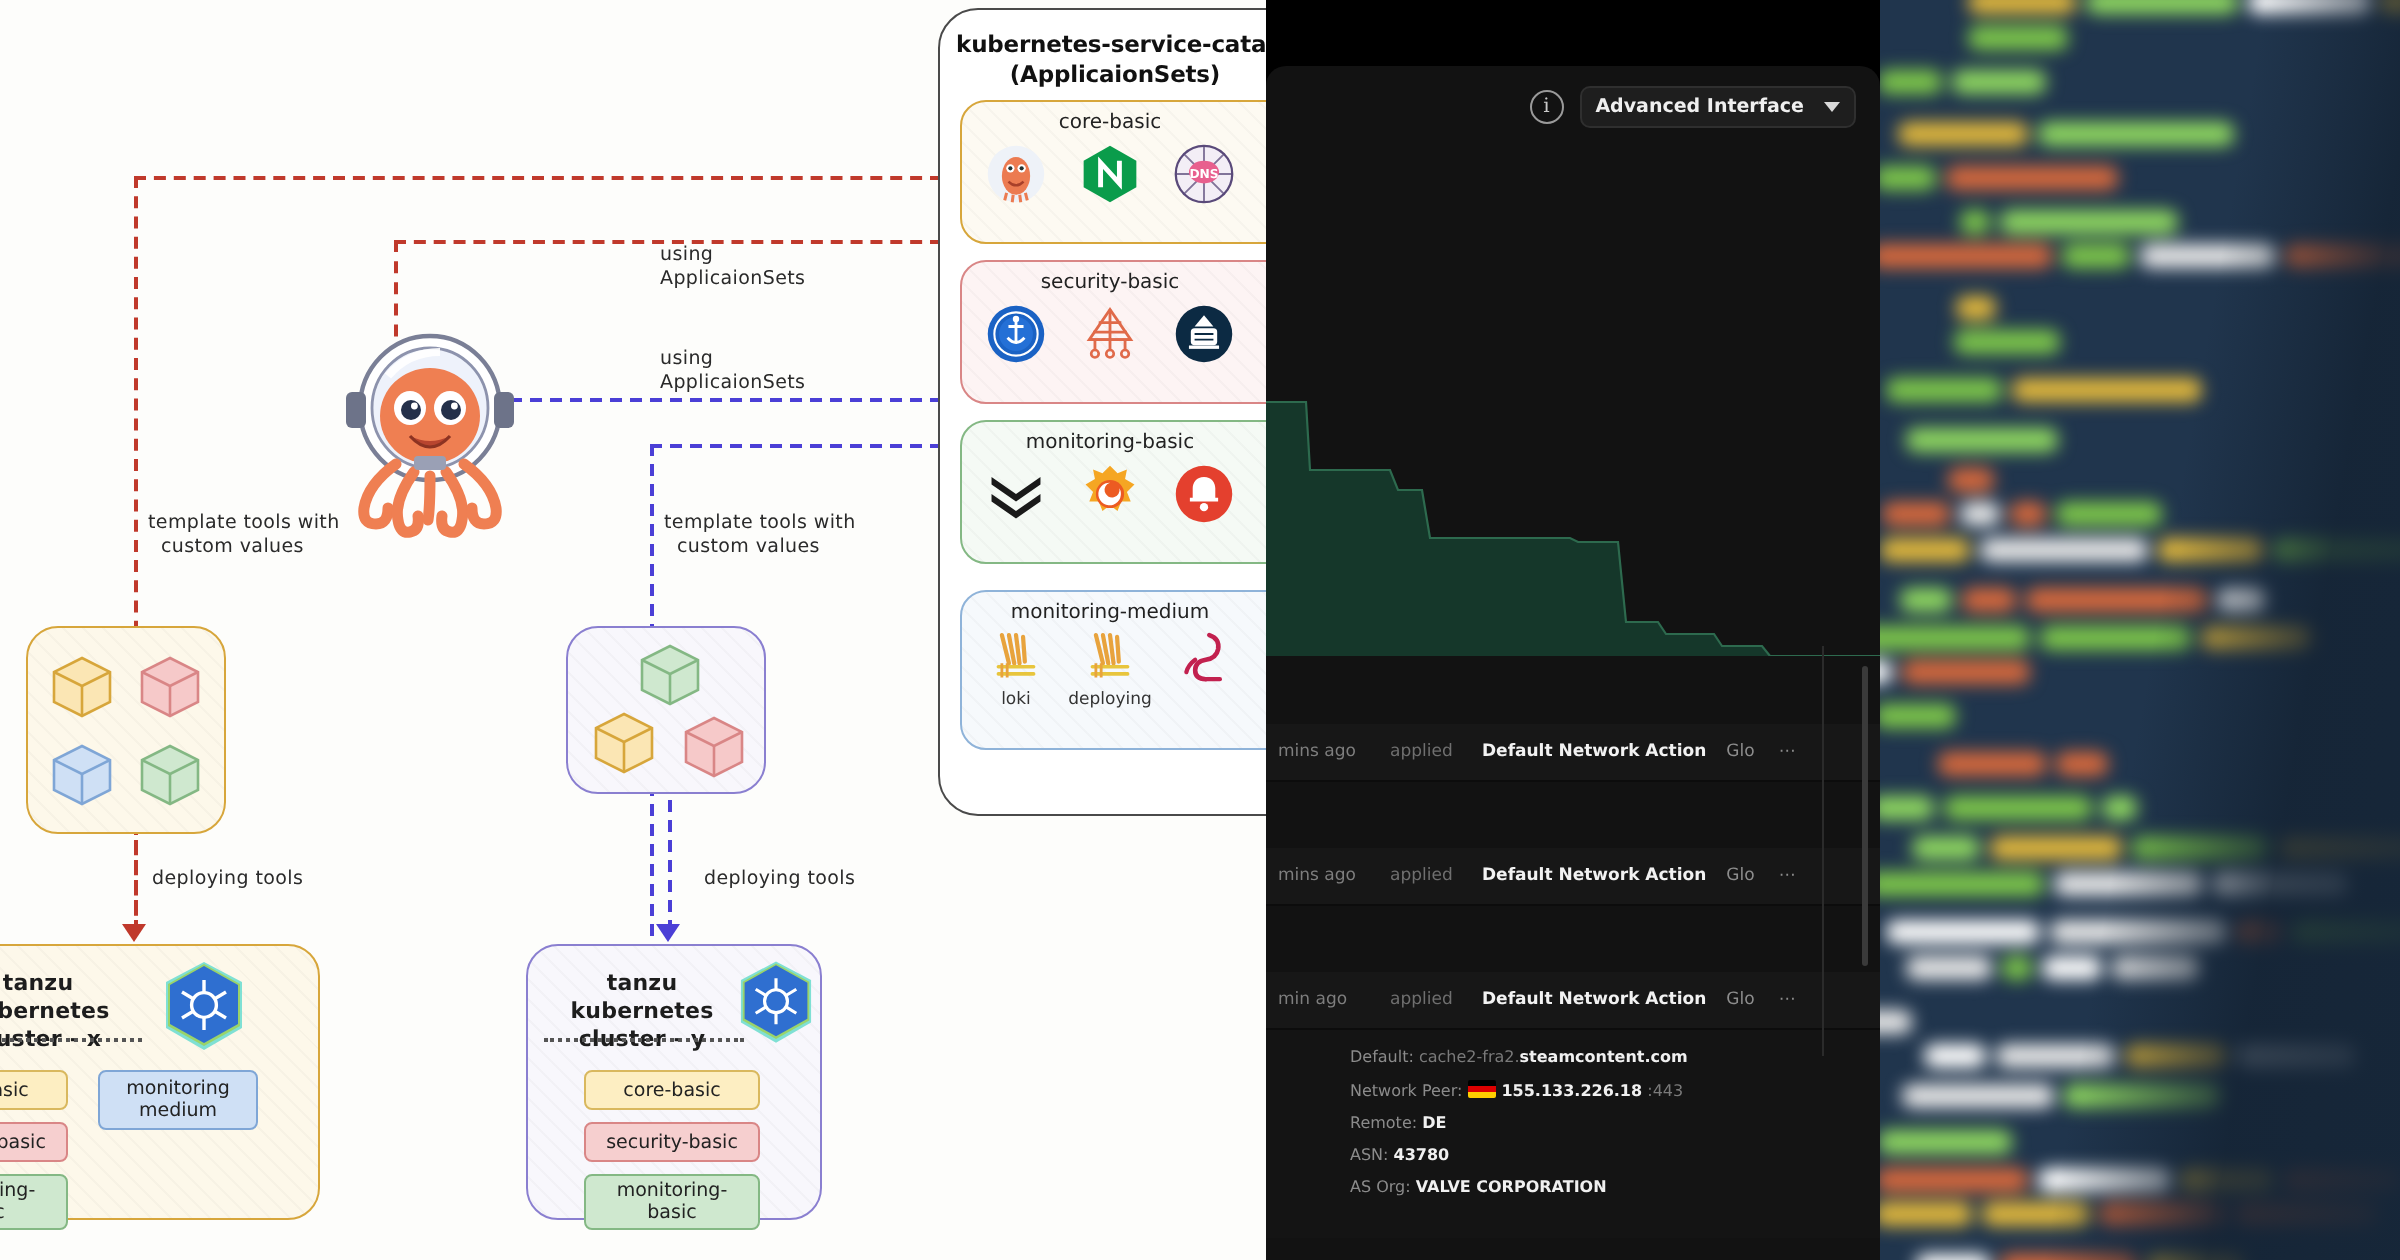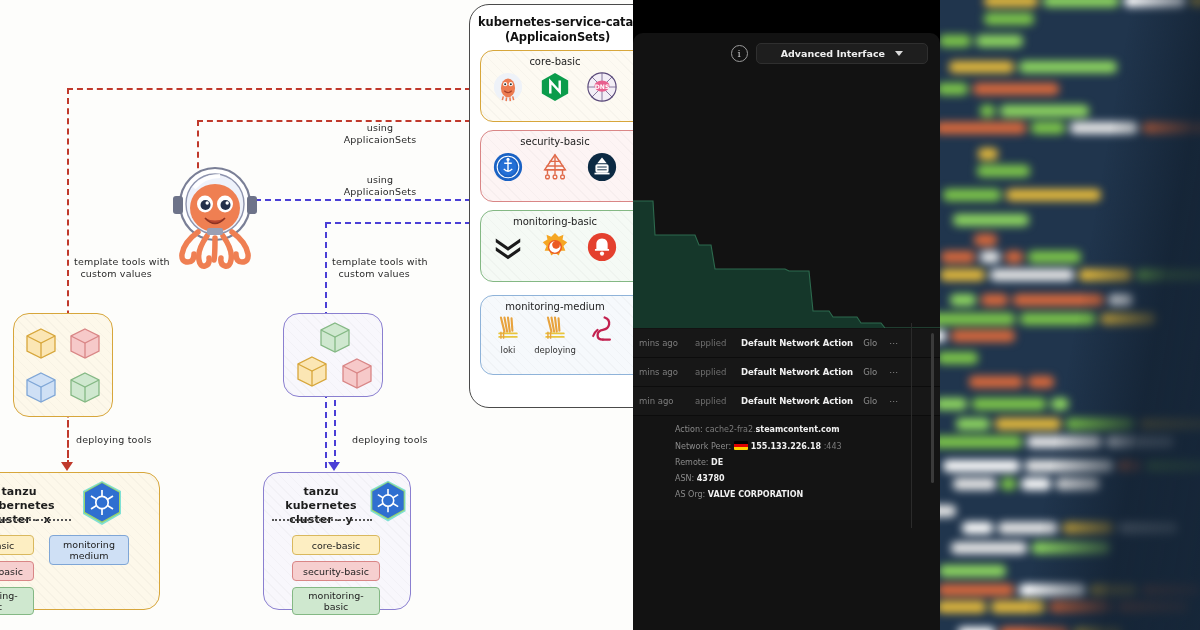--- a/index.html
+++ b/index.html
@@ -11,21 +11,21 @@
   .stage { position: relative; width: 1200px; height: 630px; overflow: hidden; }
 
   
   .panel-diagram {
     position: absolute; left: 0; top: 0; width: 633px; height: 630px;
     background: #fdfdfb; overflow: hidden;
   }
   .hand { font-family: "DejaVu Sans", sans-serif; }
 
   .edge-label {
-    position: absolute; text-align: center; font-size: 9.5px; color: #2a2a2a;
+    position: absolute; font-size: 9.5px; color: #2a2a2a;
     line-height: 12px; letter-spacing: .2px;
   }
 
   
   .dash { position: absolute; }
   .dash.h { border-top: 2.2px dashed #c0392b; }
   .dash.v { border-left: 2.2px dashed #c0392b; }
   .dash.purple.h { border-top: 2.2px dashed #4b3fd6; border-color: #4b3fd6; }
   .dash.purple.v { border-left: 2.2px dashed #4b3fd6; border-color: #4b3fd6; }
 
@@ -105,31 +105,31 @@
   }
   .dd-toolbar { position: absolute; right: 12px; top: 10px; display: flex; align-items: center; gap: 8px; }
   .info-ring {
     width: 17px; height: 17px; border-radius: 50%; border: 1.4px solid #9a9a9a;
     display: flex; align-items: center; justify-content: center;
     font-size: 10px; color: #c9c9c9; font-family: "DejaVu Serif", serif;
   }
   .select-pill {
     display: flex; align-items: center; gap: 10px;
     background: #1e1e1e; border: 1px solid #2f2f2f; border-radius: 5px;
-    padding: 4px 24px; font-size: 9.5px; color: #efefef; font-weight: 700;
+    padding: 4px 7px; font-size: 9.5px; color: #efefef; font-weight: 700;
   }
   .chev { width: 0; height: 0; border-left: 4px solid transparent; border-right: 4px solid transparent; border-top: 5px solid #d9d9d9; }
 
   .chart-area { position: absolute; left: 0; top: 150px; width: 100%; height: 145px; }
 
   .log-list { position: absolute; left: 0; top: 296px; width: 100%; }
   .log-row {
     position: relative; height: 29px; background: #171717;
     border-bottom: 1px solid #0c0c0c;
-    display: flex; align-items: center; font-size: 8.5px; white-space: nowrap;
+    display: flex; align-items: center; font-size: 8.5px; white-space: nowrap; margin-top: 33px;
   }
   .lr-time { color: #7e7e7e; padding-left: 6px; width: 62px; }
   .lr-act { color: #6f6f6f; width: 46px; }
   .lr-rule { color: #f2f2f2; font-weight: 700; }
   .lr-tag { color: #8d8d8d; margin-left: 10px; }
   .lr-dots { color: #8d8d8d; margin-left: 12px; letter-spacing: 2px; }
 
   .log-detail { background: #141414; padding: 9px 0 14px 42px; }
   .ld-line { font-size: 8px; margin-bottom: 7px; color: #8b8b8b; white-space: nowrap; }
   .ld-line b { color: #f0f0f0; }
@@ -535,21 +535,21 @@
         <div class="log-row">
           <span class="lr-time">min ago</span>
           <span class="lr-act">applied</span>
           <span class="lr-rule">Default Network Action</span>
           <span class="lr-tag">Glo</span>
           <span class="lr-dots">⋯</span>
         </div>
 
         <div class="log-detail">
           <div class="ld-line">
-            <span>Action:</span>
+            <span>Default:</span>
             <span class="muted">cache2-fra2.</span><b>steamcontent.com</b>
           </div>
           <div class="ld-line">
             <span>Network Peer:</span>
             <span class="flagde"></span><b>155.133.226.18</b>
             <span class="muted">:443</span>
           </div>
           <div class="ld-line">
             <span>Remote:</span>
             <b>DE</b>

